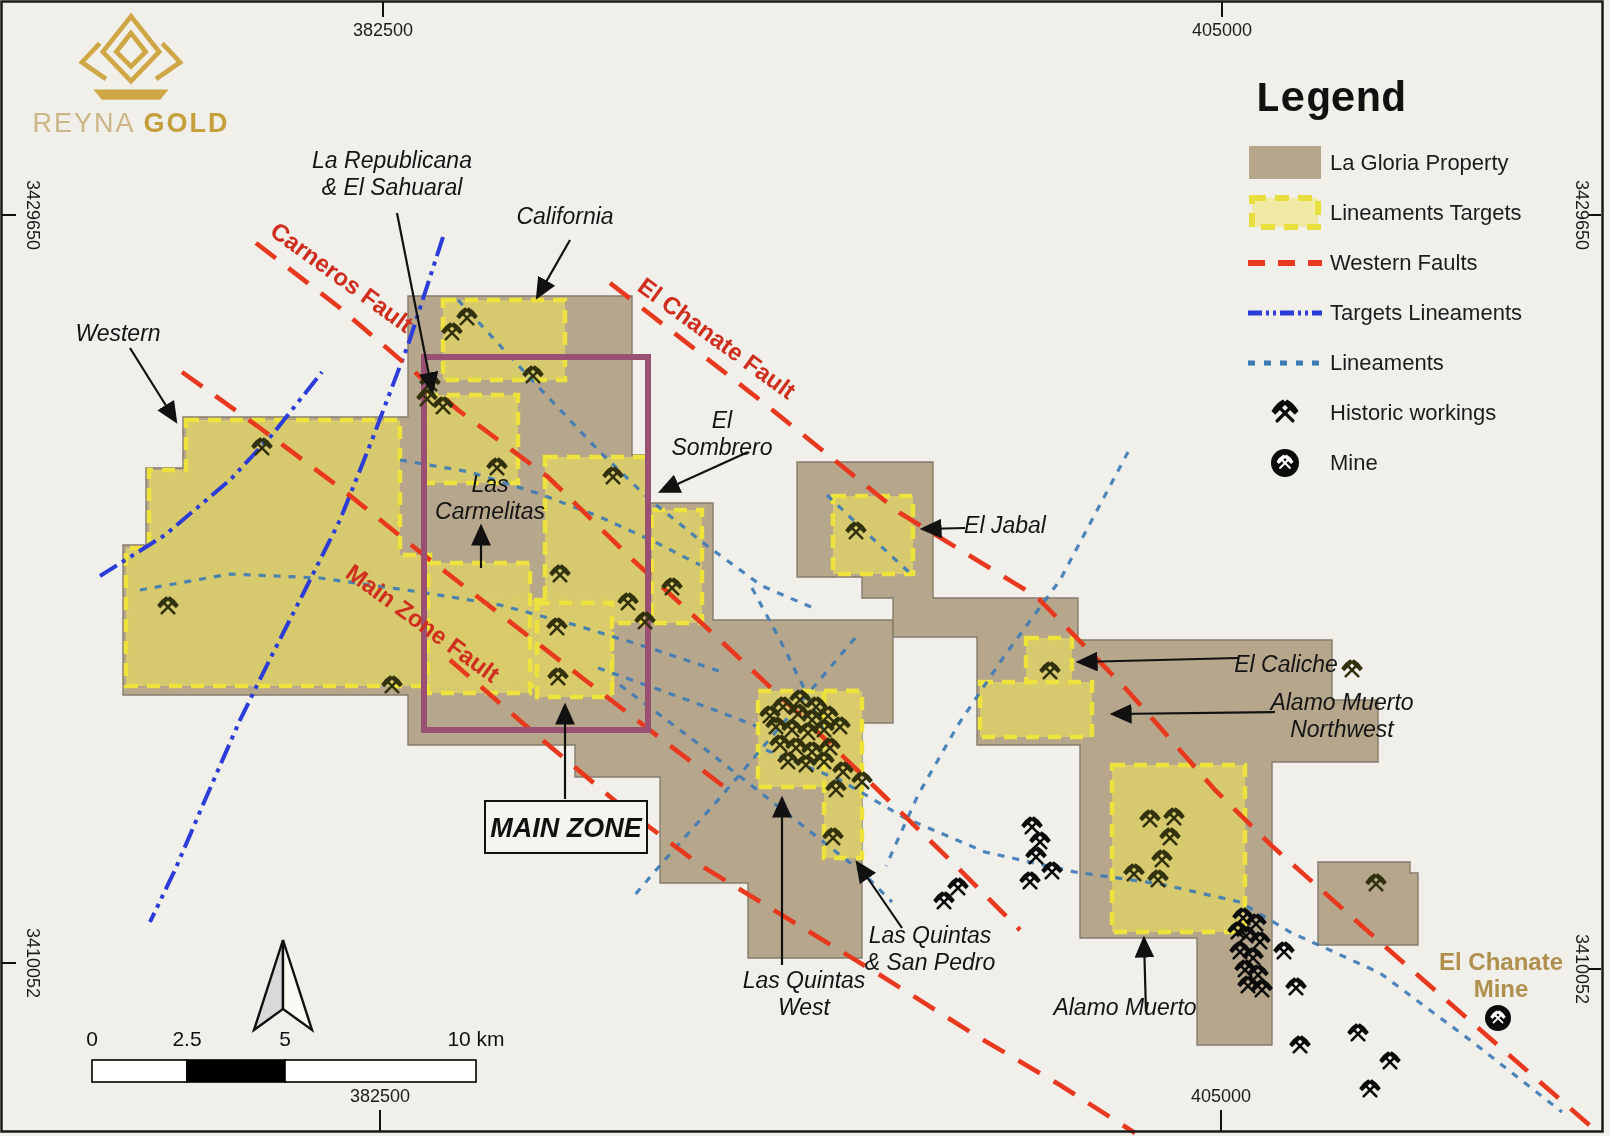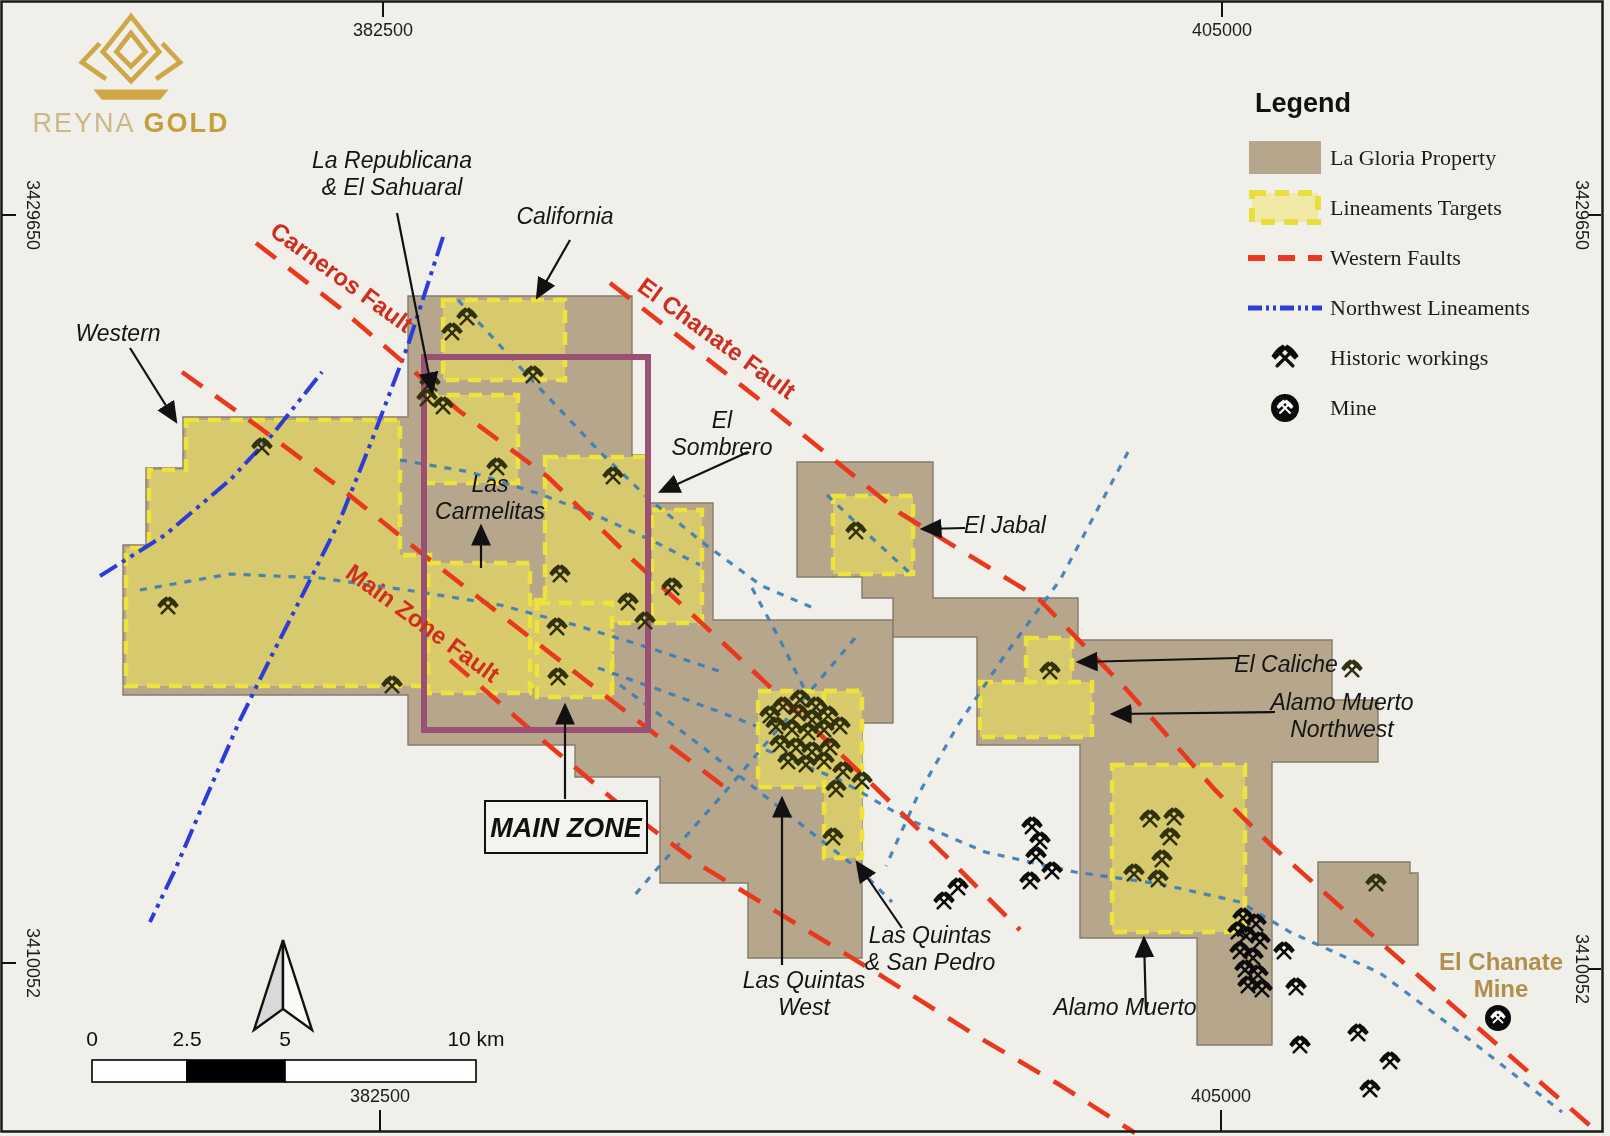--- a/index.html
+++ b/index.html
@@ -8,26 +8,26 @@
   svg text{user-select:none;}
 
   
   .logo{position:absolute;left:26px;top:8px;width:210px;text-align:center;}
   .logo .word{font-size:27px;letter-spacing:2px;}
   .logo .w-light{color:#cdb687;font-weight:400;}
   .logo .w-bold{color:#c49f3c;font-weight:700;}
 
   
   .legend{position:absolute;left:1240px;top:72px;width:350px;}
-  .legend-title{font-family:Liberation Sans, sans-serif;font-weight:700;
-                font-size:27px;color:#111;margin:16px 0 22px 15px;}
+  .legend-title{font-family:Liberation Mono, monospace;font-weight:700;
+                font-size:42px;color:#111;margin:4px 0 22px 15px;}
   .legend-rows{display:flex;flex-direction:column;gap:17px;}
   .legend-row{display:flex;align-items:center;height:33px;}
   .legend-swatch{width:90px;display:flex;justify-content:center;align-items:center;flex:0 0 90px;}
-  .legend-label{font-size:22px;color:#1c1c1c;font-family:Liberation Serif, serif;}
+  .legend-label{font-size:22px;color:#1c1c1c;}
 
   
   #map-svg{position:absolute;left:0;top:0;}
 </style>
 </head>
 <body>
 
 <div class="stage">
 
   <svg id="map-svg" width="1610" height="1136" viewBox="0 0 1610 1136">
@@ -276,21 +276,29 @@
             </svg>
           </span>
         <span class="legend-label">Western Faults</span>
       </div>
       <div class="legend-row">
         <span class="legend-swatch">
           <svg width="78" height="10">
               <line x1="2" y1="5" x2="76" y2="5" stroke="#2b3cd8" stroke-width="5" stroke-dasharray="14 4 3 4 3 4"></line>
             </svg>
           </span>
-        <span class="legend-label">Northwest Lineaments</span>
+        <span class="legend-label">Targets Lineaments</span>
+      </div>
+      <div class="legend-row">
+        <span class="legend-swatch">
+          <svg width="78" height="10">
+              <line x1="2" y1="5" x2="76" y2="5" stroke="#3e7cb6" stroke-width="5" stroke-dasharray="7 9"></line>
+            </svg>
+          </span>
+        <span class="legend-label">Lineaments</span>
       </div>
       <div class="legend-row">
         <span class="legend-swatch">
           <svg width="30" height="30" viewBox="-13 -13 26 26" fill="#0b0b0b">
             <use href="#sym-workings" x="-13" y="-13" width="26" height="26"></use>
             </svg>
           </span>
         <span class="legend-label">Historic workings</span>
       </div>
       <div class="legend-row">

